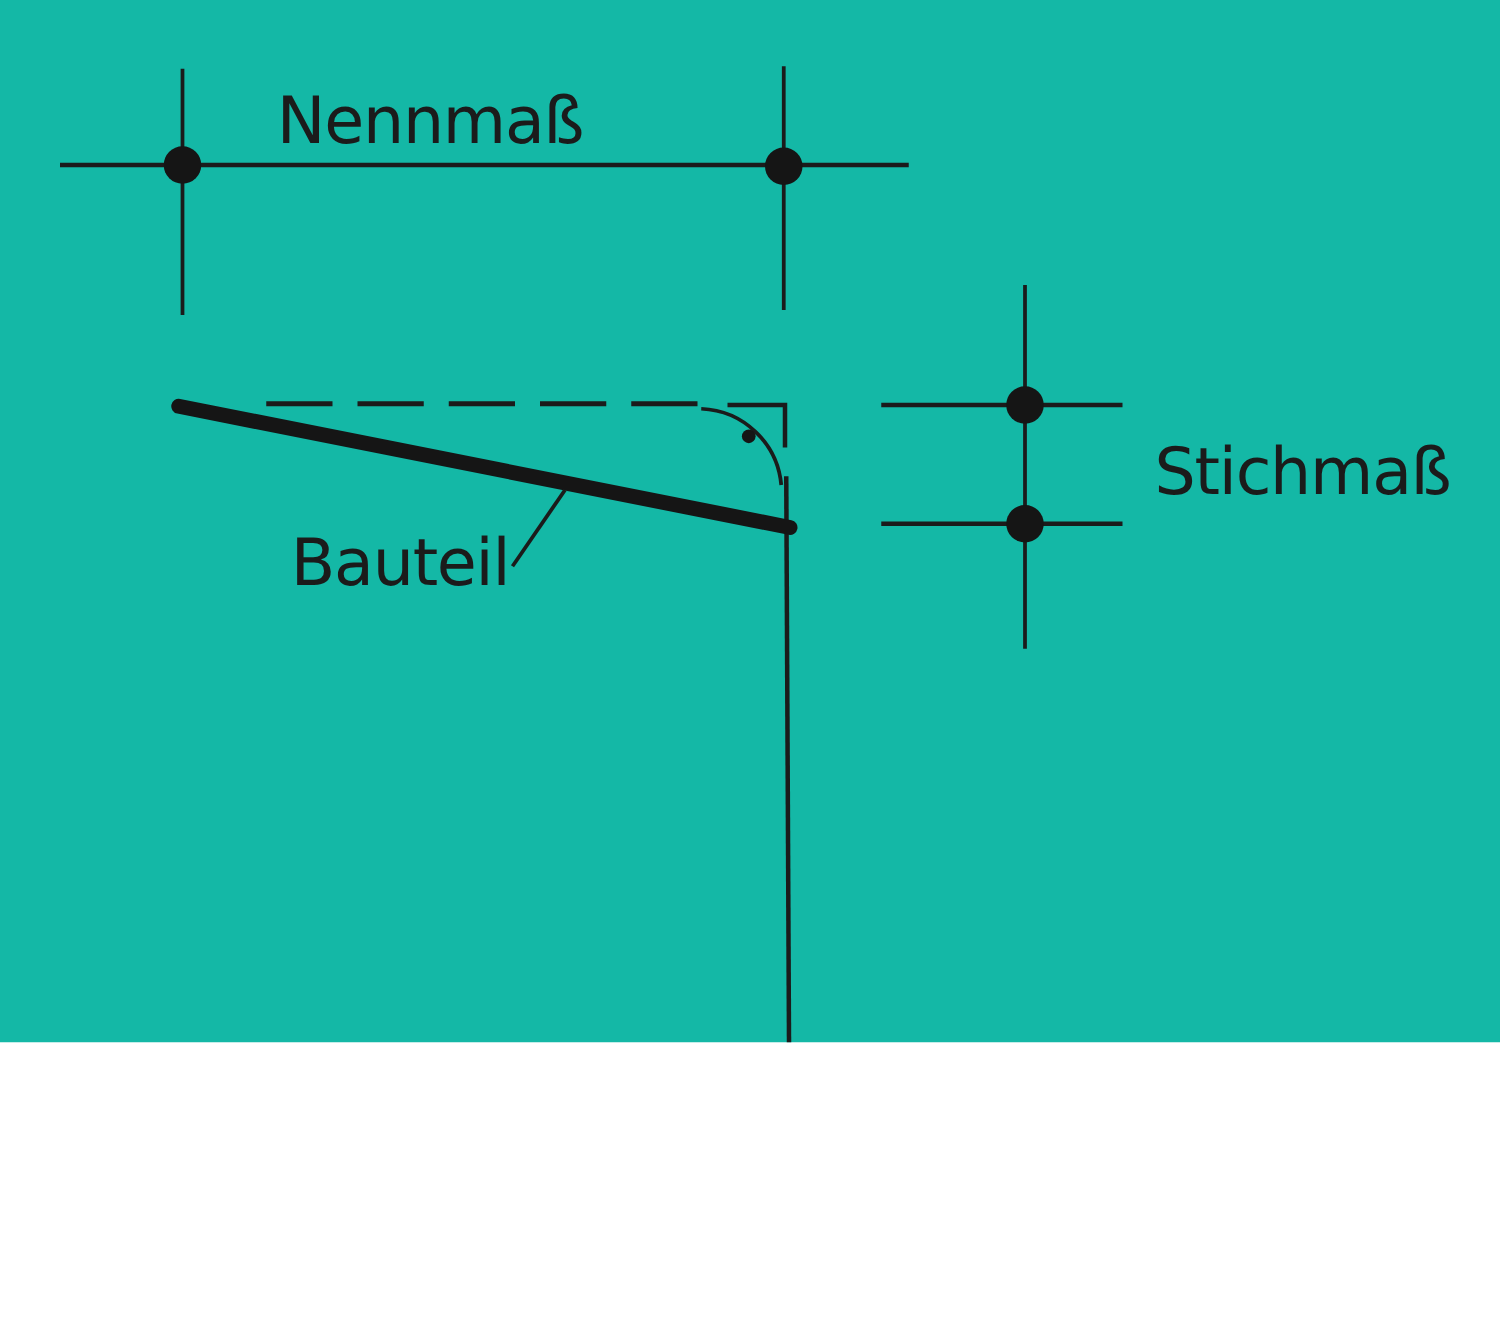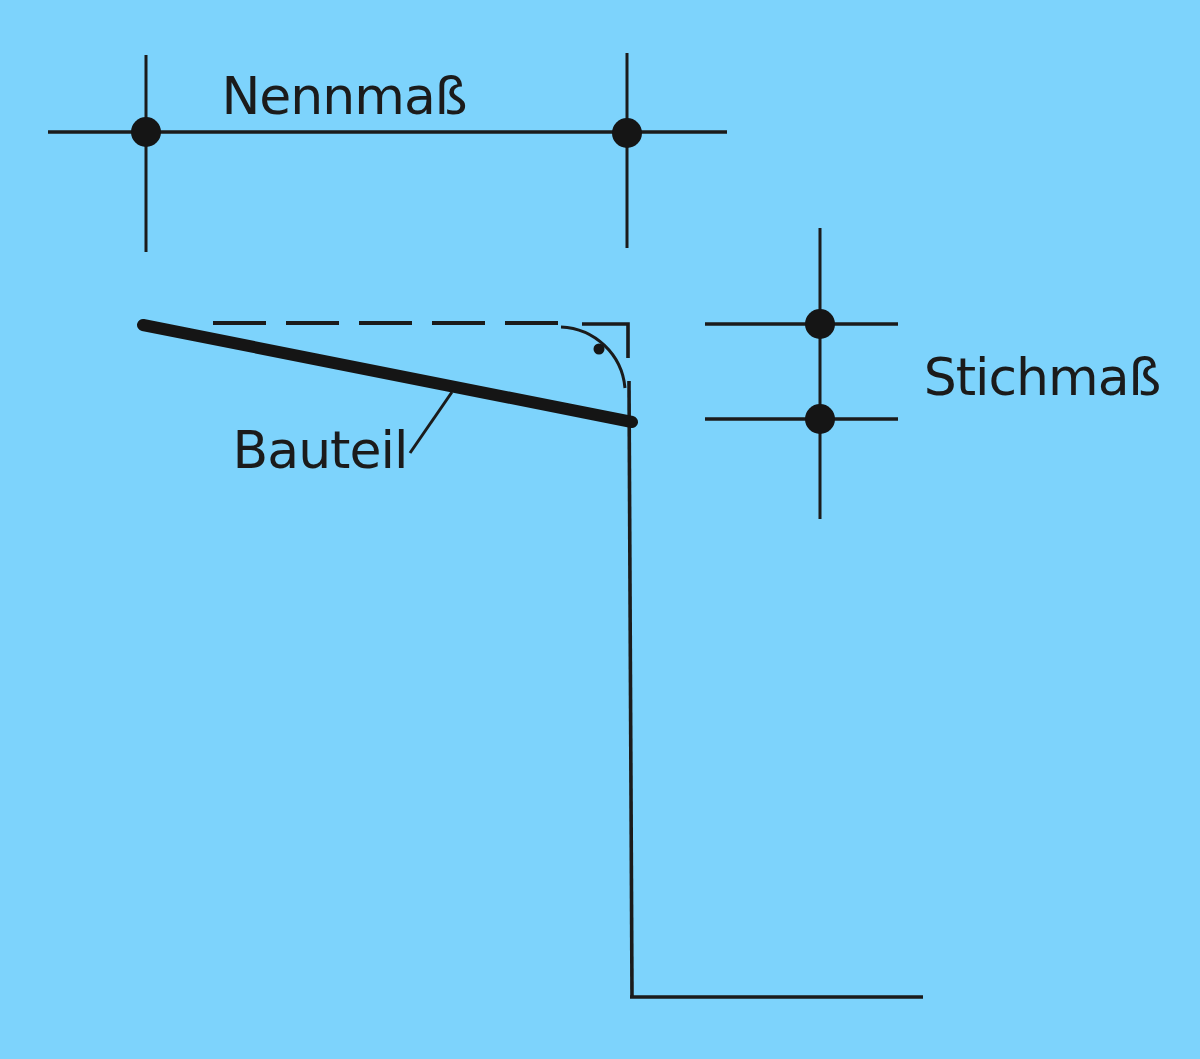--- a/index.html
+++ b/index.html
@@ -3,22 +3,22 @@
 <meta charset="utf-8">
 <style>
   html, body {
     margin: 0;
     padding: 0;
     background: #ffffff;
   }
   .page {
     position: relative;
     width: 1200px;
-    height: 1059px;
-    background: #7dd3fc;
+    height: 834px;
+    background: #14b8a6;
     overflow: hidden;
   }
   svg {
     display: block;
   }
   .diagram-label {
     font-family: "DejaVu Sans", "Liberation Sans", sans-serif;
     font-size: 52px;
     letter-spacing: -1px;
     fill: #1b1b1b;

